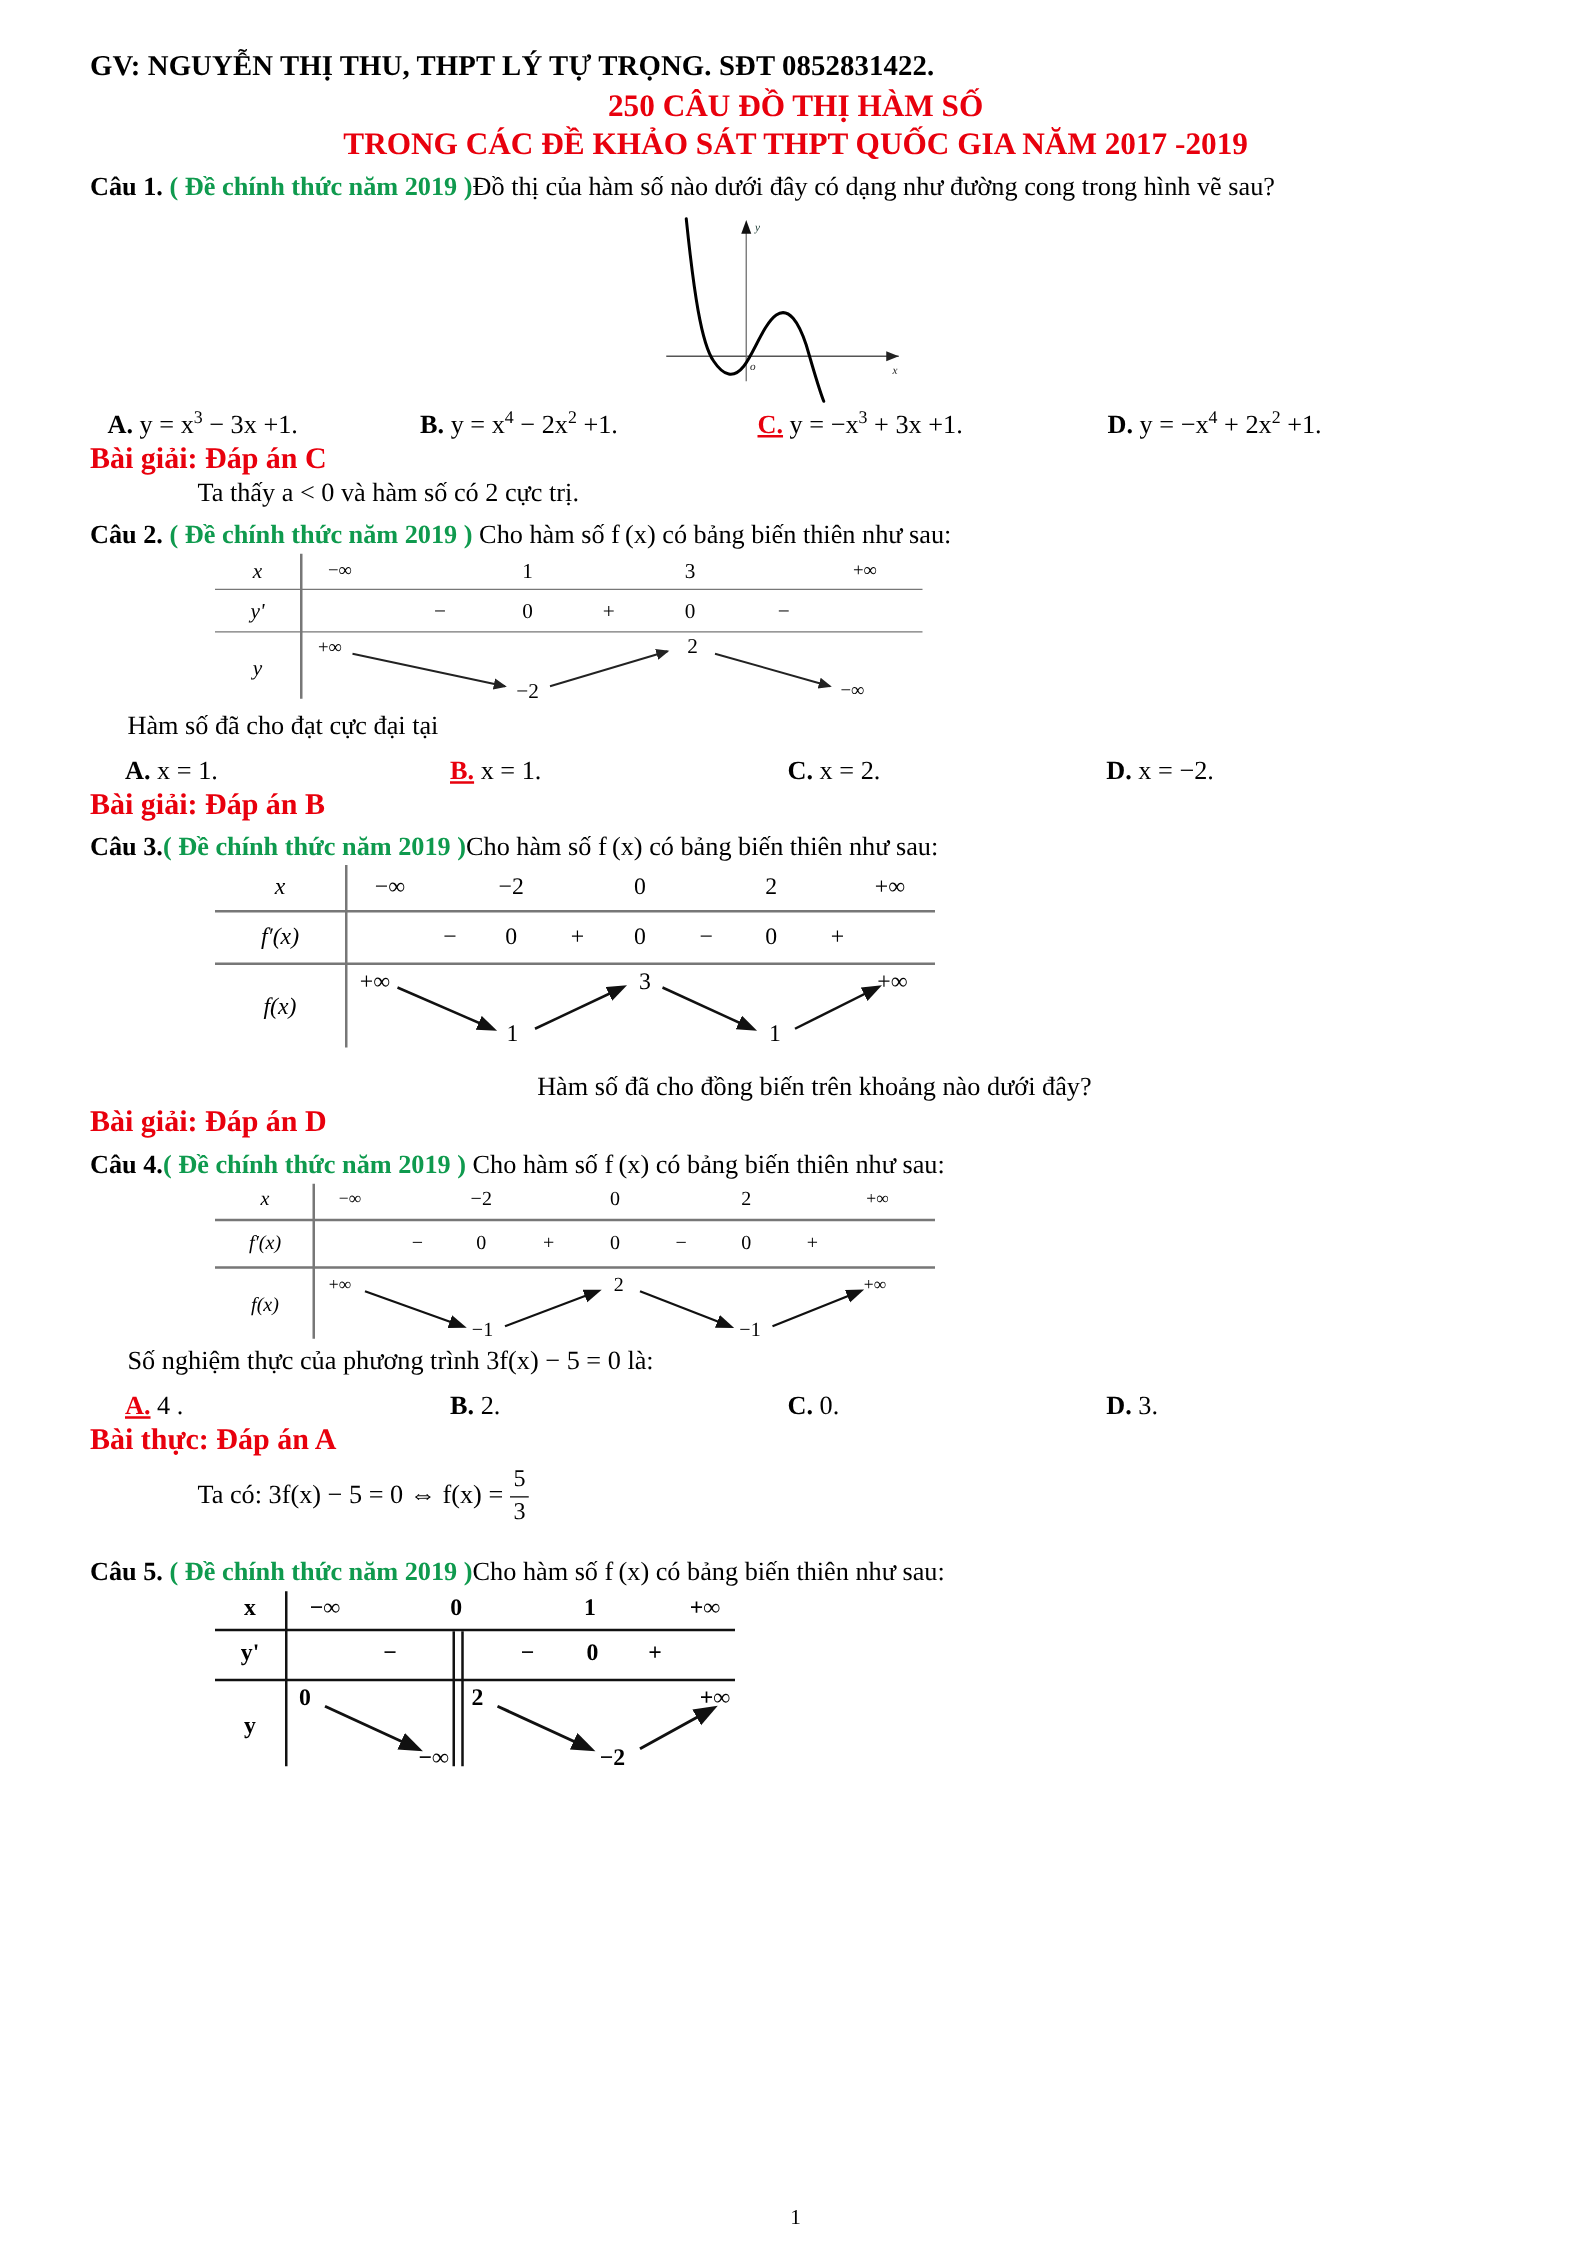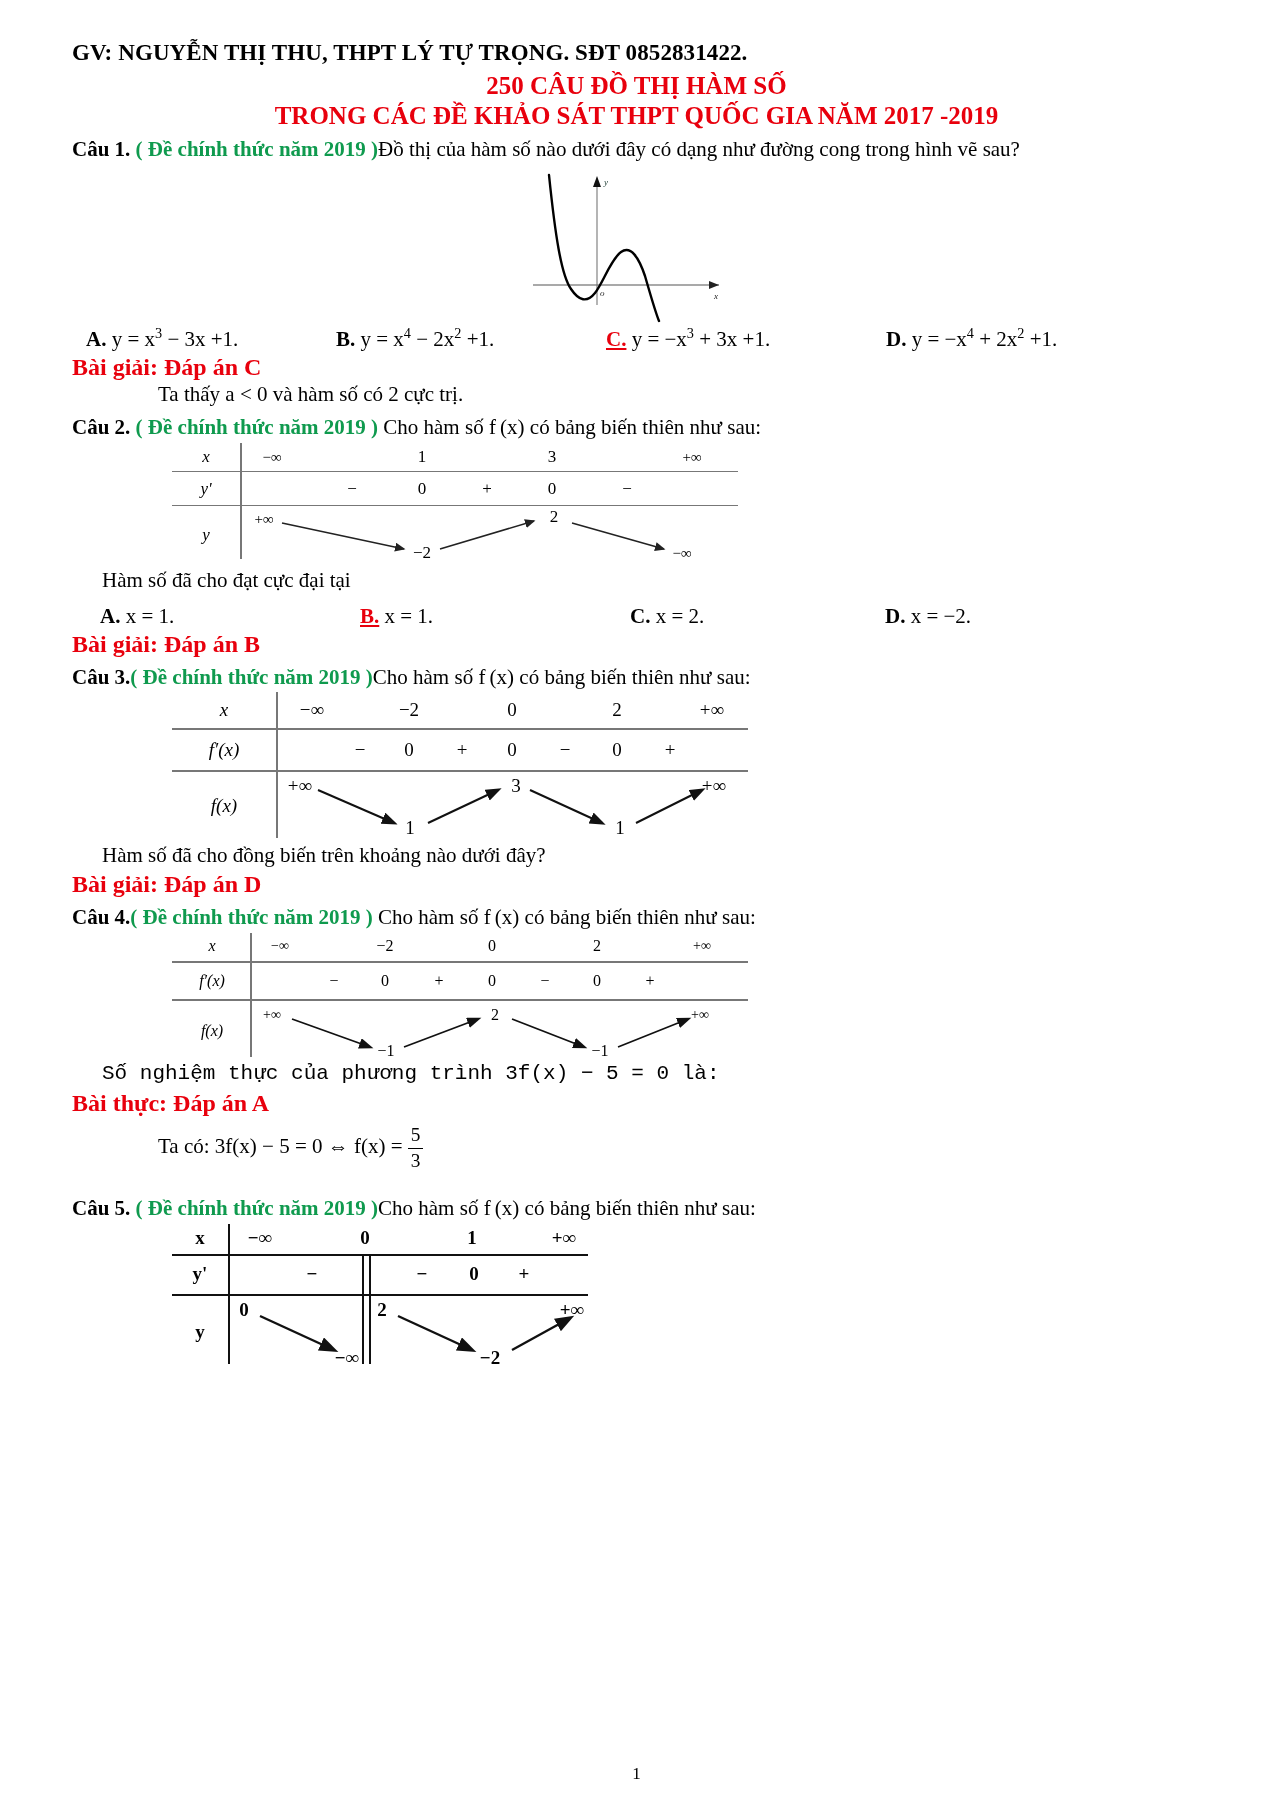--- a/index.html
+++ b/index.html
@@ -208,21 +208,21 @@
             <path d="M0,0 L8,3 L0,6 z" fill="#111"></path>
           </marker>
         </defs>
       <line x1="146" y1="100" x2="222" y2="133" stroke="#111" stroke-width="2" marker-end="url(#ah3)"></line>
       <line x1="256" y1="133" x2="326" y2="100" stroke="#111" stroke-width="2" marker-end="url(#ah3)"></line>
       <line x1="358" y1="100" x2="430" y2="133" stroke="#111" stroke-width="2" marker-end="url(#ah3)"></line>
       <line x1="464" y1="133" x2="530" y2="100" stroke="#111" stroke-width="2" marker-end="url(#ah3)"></line>
     </svg>
   </div>
 
-  <div class="q indent2" style="margin-top:2px;">Hàm số đã cho đồng biến trên khoảng nào dưới đây?</div>
+  <div class="q indent2" style="margin-top:16px;text-align:center;">Hàm số đã cho đồng biến trên khoảng nào dưới đây?</div>
   <div class="ans">Bài giải: Đáp án D</div>
 
   <div class="q">
     <span class="qnum">Câu 4.</span><span class="src">( Đề chính thức năm 2019 )</span>
     <span>Cho hàm số  f (x)  có bảng biến thiên như sau:</span>
   </div>
 
   <div class="vt" style="height:128px; margin-left:100px; width:580px; font-size:16px;">
     <div class="lineh" style="left:0; top:30px; width:576px;"></div>
     <div class="lineh" style="left:0; top:68px; width:576px;"></div>
@@ -253,22 +253,36 @@
             <path d="M0,0 L8,3 L0,6 z" fill="#111"></path>
           </marker>
         </defs>
       <line x1="120" y1="88" x2="198" y2="116" stroke="#111" stroke-width="1.8" marker-end="url(#ah4)"></line>
       <line x1="232" y1="116" x2="306" y2="88" stroke="#111" stroke-width="1.8" marker-end="url(#ah4)"></line>
       <line x1="340" y1="88" x2="412" y2="116" stroke="#111" stroke-width="1.8" marker-end="url(#ah4)"></line>
       <line x1="446" y1="116" x2="516" y2="88" stroke="#111" stroke-width="1.8" marker-end="url(#ah4)"></line>
     </svg>
   </div>
 
-  <div class="q indent2" style="margin-top:2px;font-family:Liberation Mono, monospace;">
+  <div class="q indent2" style="margin-top:2px;">
     <span>Số nghiệm thực của phương trình  3f(x) − 5 = 0  là:</span>
+  </div>
+  <div class="opts">
+    <span class="op" style="width:260px; margin-left:14px;">
+      <span class="lab correct">A.</span>
+      <span>4 .</span></span>
+    <span class="op" style="width:270px;">
+      <span class="lab">B.</span>
+      <span>2.</span></span>
+    <span class="op" style="width:255px;">
+      <span class="lab">C.</span>
+      <span>0.</span></span>
+    <span class="op">
+      <span class="lab">D.</span>
+      <span>3.</span></span>
   </div>
   <div class="ans">Bài thực: Đáp án A</div>
 
   <div class="q indent" style="margin-top:6px;">
     <span>Ta có:  3f(x) − 5 = 0 ⇔ f(x) =</span>
     <span class="frac">
       <span class="n">5</span>
       <span class="d">3</span>
     </span>
   </div>

